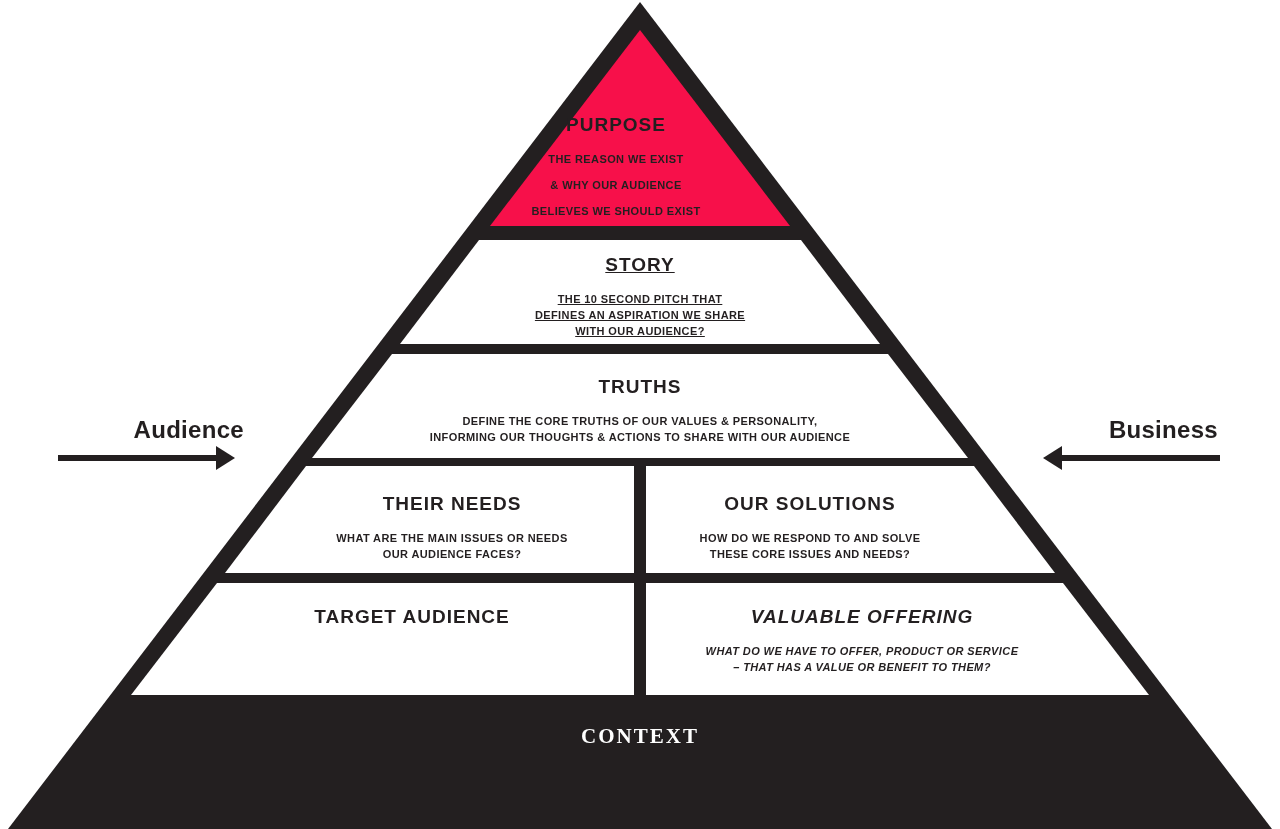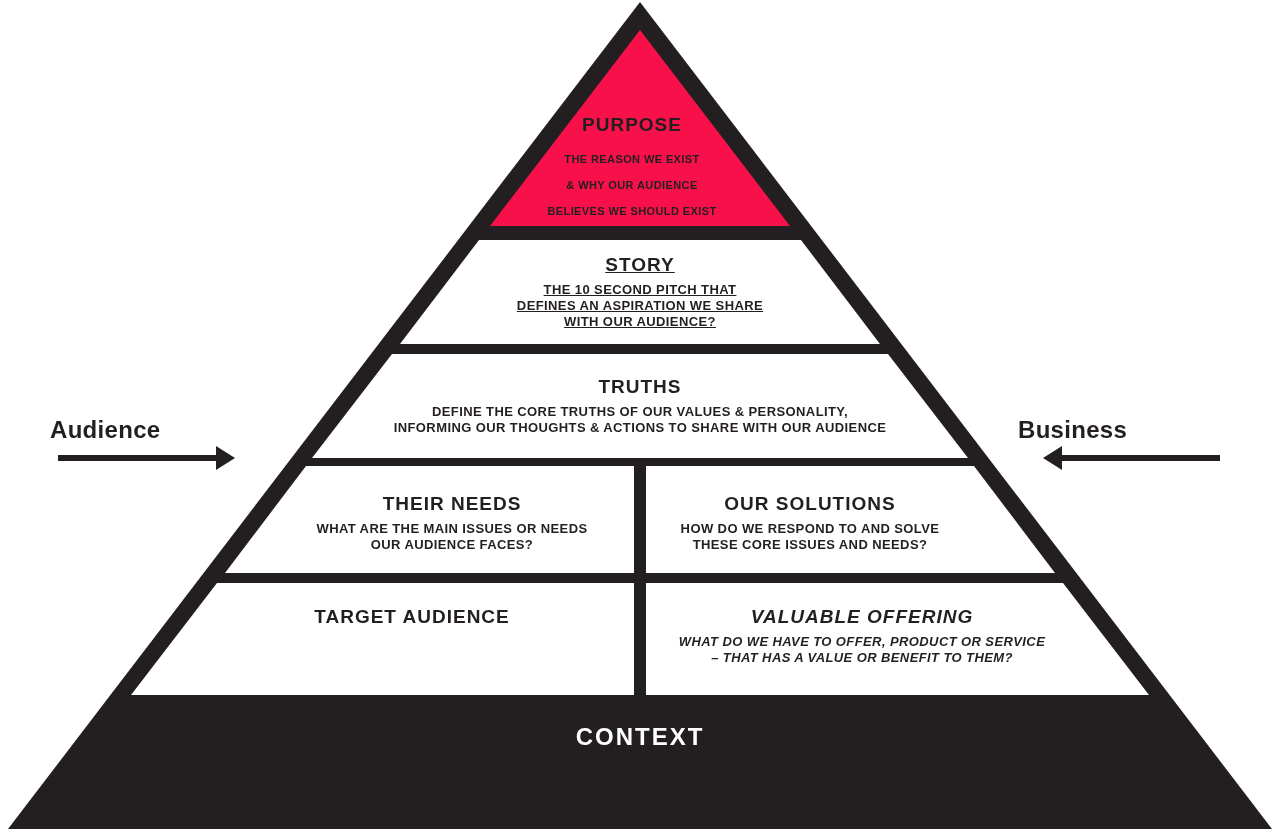--- a/index.html
+++ b/index.html
@@ -26,39 +26,39 @@
     color:var(--ink);
     line-height:1;
   }
   .txt .lvl-title{
     font-size:19px;
     font-weight:bold;
     letter-spacing:1px;
     line-height:23px;
   }
   .txt .lvl-desc{
-    margin-top:6px;
-    font-size:13px;
+    margin-top:15px;
+    font-size:11px;
     font-weight:bold;
     letter-spacing:0.4px;
     line-height:16px;
     white-space:pre-line;
   }
   .txt-purpose .lvl-desc{margin-top:10px;line-height:26px;font-size:11px;}
   .txt-context{color:var(--paper);}
-  .txt-context .lvl-title{letter-spacing:2px;font-size:24px;}
+  .txt-context .lvl-title{letter-spacing:2px;font-size:21px;font-family:Liberation Serif, serif;}
 
   .side-label{
     position:absolute;
     font-size:24px;
     font-weight:bold;
     letter-spacing:0.3px;
     color:var(--ink);
   }
-  .side-label.right{text-align:left;}
+  .side-label.right{text-align:right;}
 </style>
 </head>
 <body>
 
 <div class="stage">
 
   <svg width="1280" height="829" viewBox="0 0 1280 829">
 
     <polygon class="shape-outline" points="640,2 1272,829 8,829"></polygon>
 
@@ -80,24 +80,24 @@
       <rect class="arrow" x="58" y="455" width="160" height="6"></rect>
       <polygon class="arrow" points="216,446 235,458 216,470"></polygon>
     </g>
 
     <g>
       <rect class="arrow" x="1060" y="455" width="160" height="6"></rect>
       <polygon class="arrow" points="1062,446 1043,458 1062,470"></polygon>
     </g>
   </svg>
 
-  <div class="side-label" style="left:50px;top:416px;width:200px;">Audience</div>
+  <div class="side-label" style="left:44px;top:416px;width:200px;text-align:right;">Audience</div>
   <div class="side-label right" style="left:1018px;top:416px;width:200px;">Business</div>
 
-  <div class="txt txt-purpose" style="left:432px;top:113px;width:400px;">
+  <div class="txt txt-purpose" style="left:416px;top:113px;width:400px;">
     <div class="lvl-title">PURPOSE</div>
     <div class="lvl-desc">THE REASON WE EXIST
 &amp; WHY OUR AUDIENCE
 BELIEVES WE SHOULD EXIST</div>
   </div>
 
   <div class="txt" style="left:440px;top:253px;width:400px;text-decoration:underline;">
     <div class="lvl-title">STORY</div>
     <div class="lvl-desc">THE 10 SECOND PITCH THAT
 DEFINES AN ASPIRATION WE SHARE

